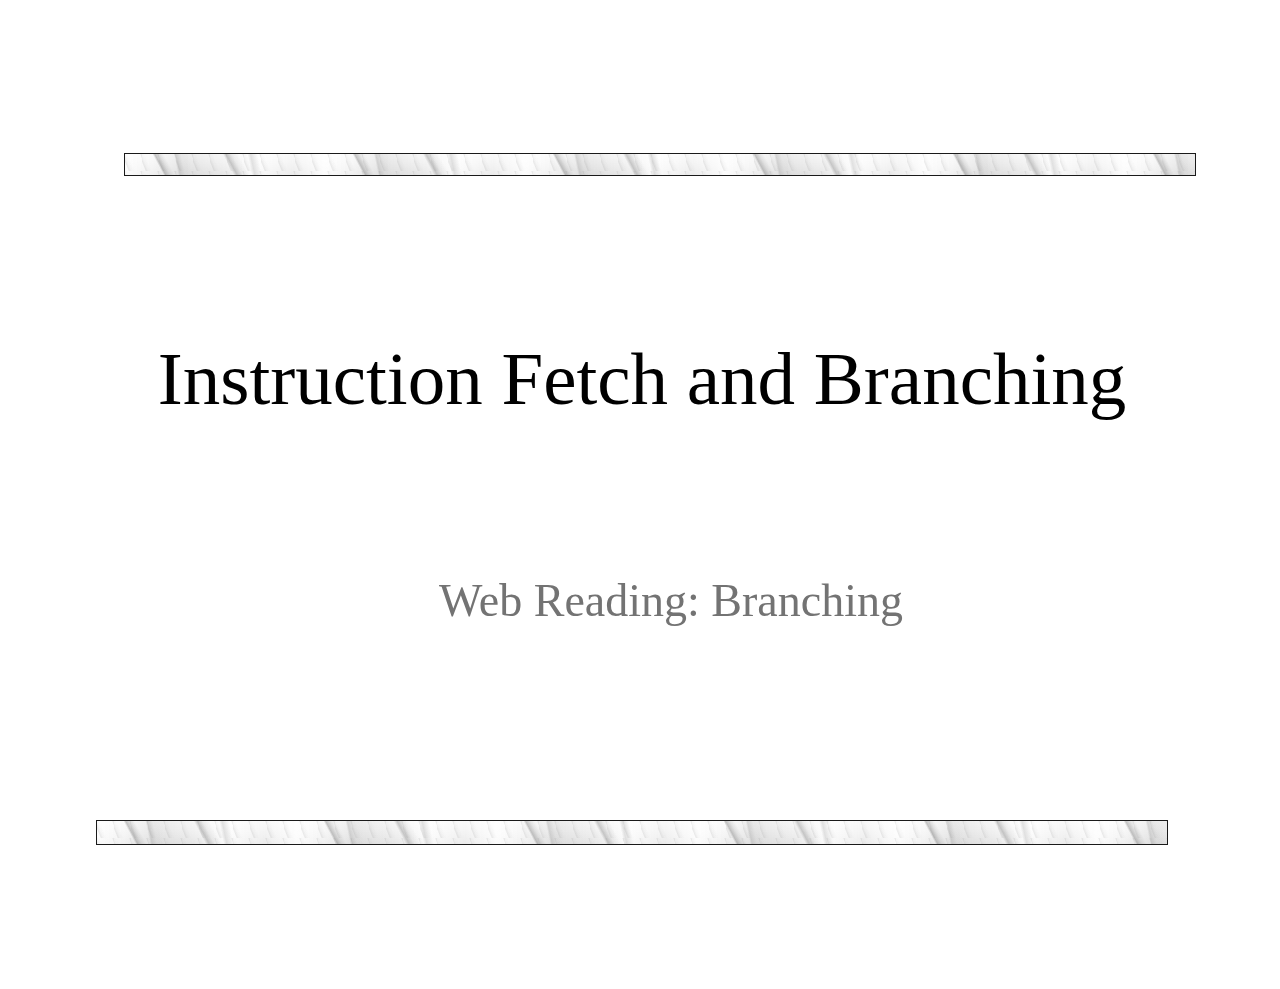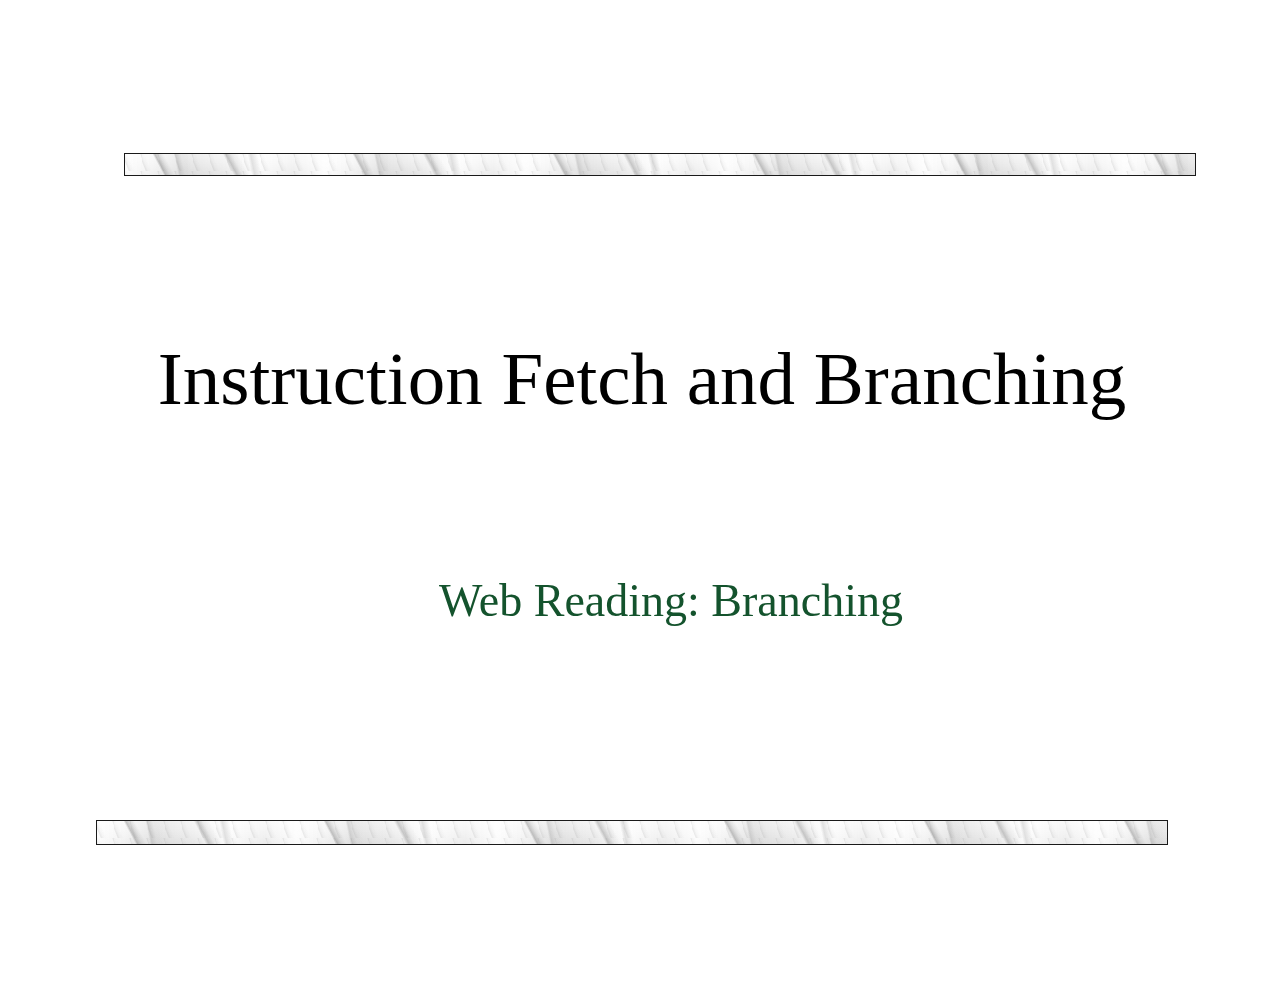--- a/index.html
+++ b/index.html
@@ -144,21 +144,21 @@
     text-align: center;
   }
   .slide-subtitle {
     display: inline-block;
     margin: 0;
     padding: 0 0 0 62px;
     font-family: "Liberation Serif", "DejaVu Serif", serif;
     font-size: 46px;
     font-weight: normal;
     line-height: 1.15;
-    color: #14532d;
+    color: #737373;
     white-space: nowrap;
   }
 </style>
 </head>
 <body>
 
 <div class="slide">
 
   <div class="marble-bar" id="top-marble-bar">
     <div class="marble-surface"></div>

